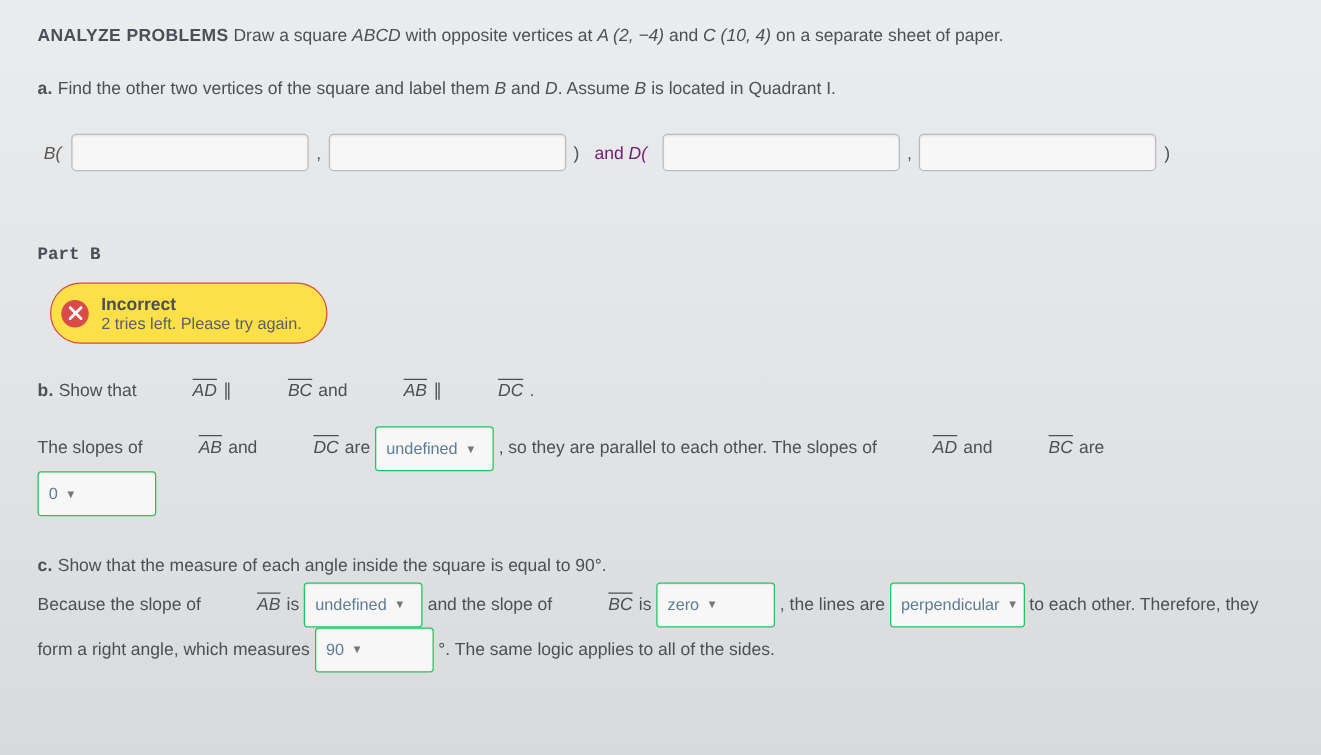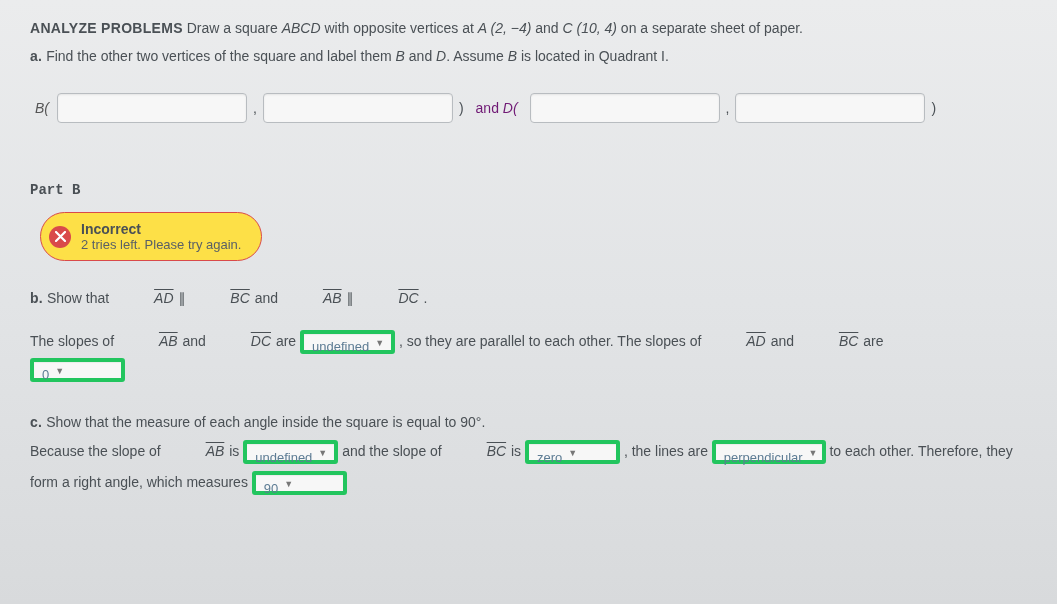--- a/index.html
+++ b/index.html
@@ -11,21 +11,21 @@
       font-family: Arial, Helvetica, sans-serif;
       background: #e8e9ea;
       background: linear-gradient(180deg, #ebeced 0%, #e2e4e6 50%, #d8dadc 100%);
       padding: 20px 30px;
       color: #4a5055;
       font-size: 14px;
       width: 1057px;
       height: 604px;
     }
     .header-line {
-      margin-bottom: 12px;
+      margin-bottom: 26px;
     }
     .bold-label {
       font-weight: bold;
       letter-spacing: 0.3px;
     }
     .italic {
       font-style: italic;
     }
     .part-a {
       margin-bottom: 20px;
@@ -97,25 +97,25 @@
       line-height: 1.4;
     }
     .overline {
       text-decoration: overline;
       font-style: italic;
       padding: 0 1px;
       margin-left: 40px;
     }
     .select-box {
       display: inline-flex;
-      align-items: flex-start;
-      border: 4px solid #22c55e;
+      align-items: center;
+      border: 1px solid #22c55e;
       border-radius: 3px;
       background: #f7f7f7;
-      height: 24px;
+      height: 36px;
       padding: 0 4px 0 8px;
       vertical-align: middle;
       color: #5d7c94;
       font-size: 13px;
       box-shadow: inset 0 1px 1px rgba(0,0,0,0.05);
       gap: 6px;
     }
     .select-box .caret {
       font-size: 9px;
       color: #777;
@@ -230,16 +230,17 @@
   <span>, the lines are </span>
   <span class="select-box select-w-med">
     <span class="muted-val">perpendicular</span>
     <span class="caret">▼</span>
   </span>
   <span> to each other. Therefore, they form a right angle, which measures </span>
   <span class="select-box select-w-med">
     <span class="muted-val">90</span>
     <span class="caret">▼</span>
   </span>
+  <span>°. The same logic applies to all of the sides.</span>
 </div>
 
 
 
 
 </body></html>

